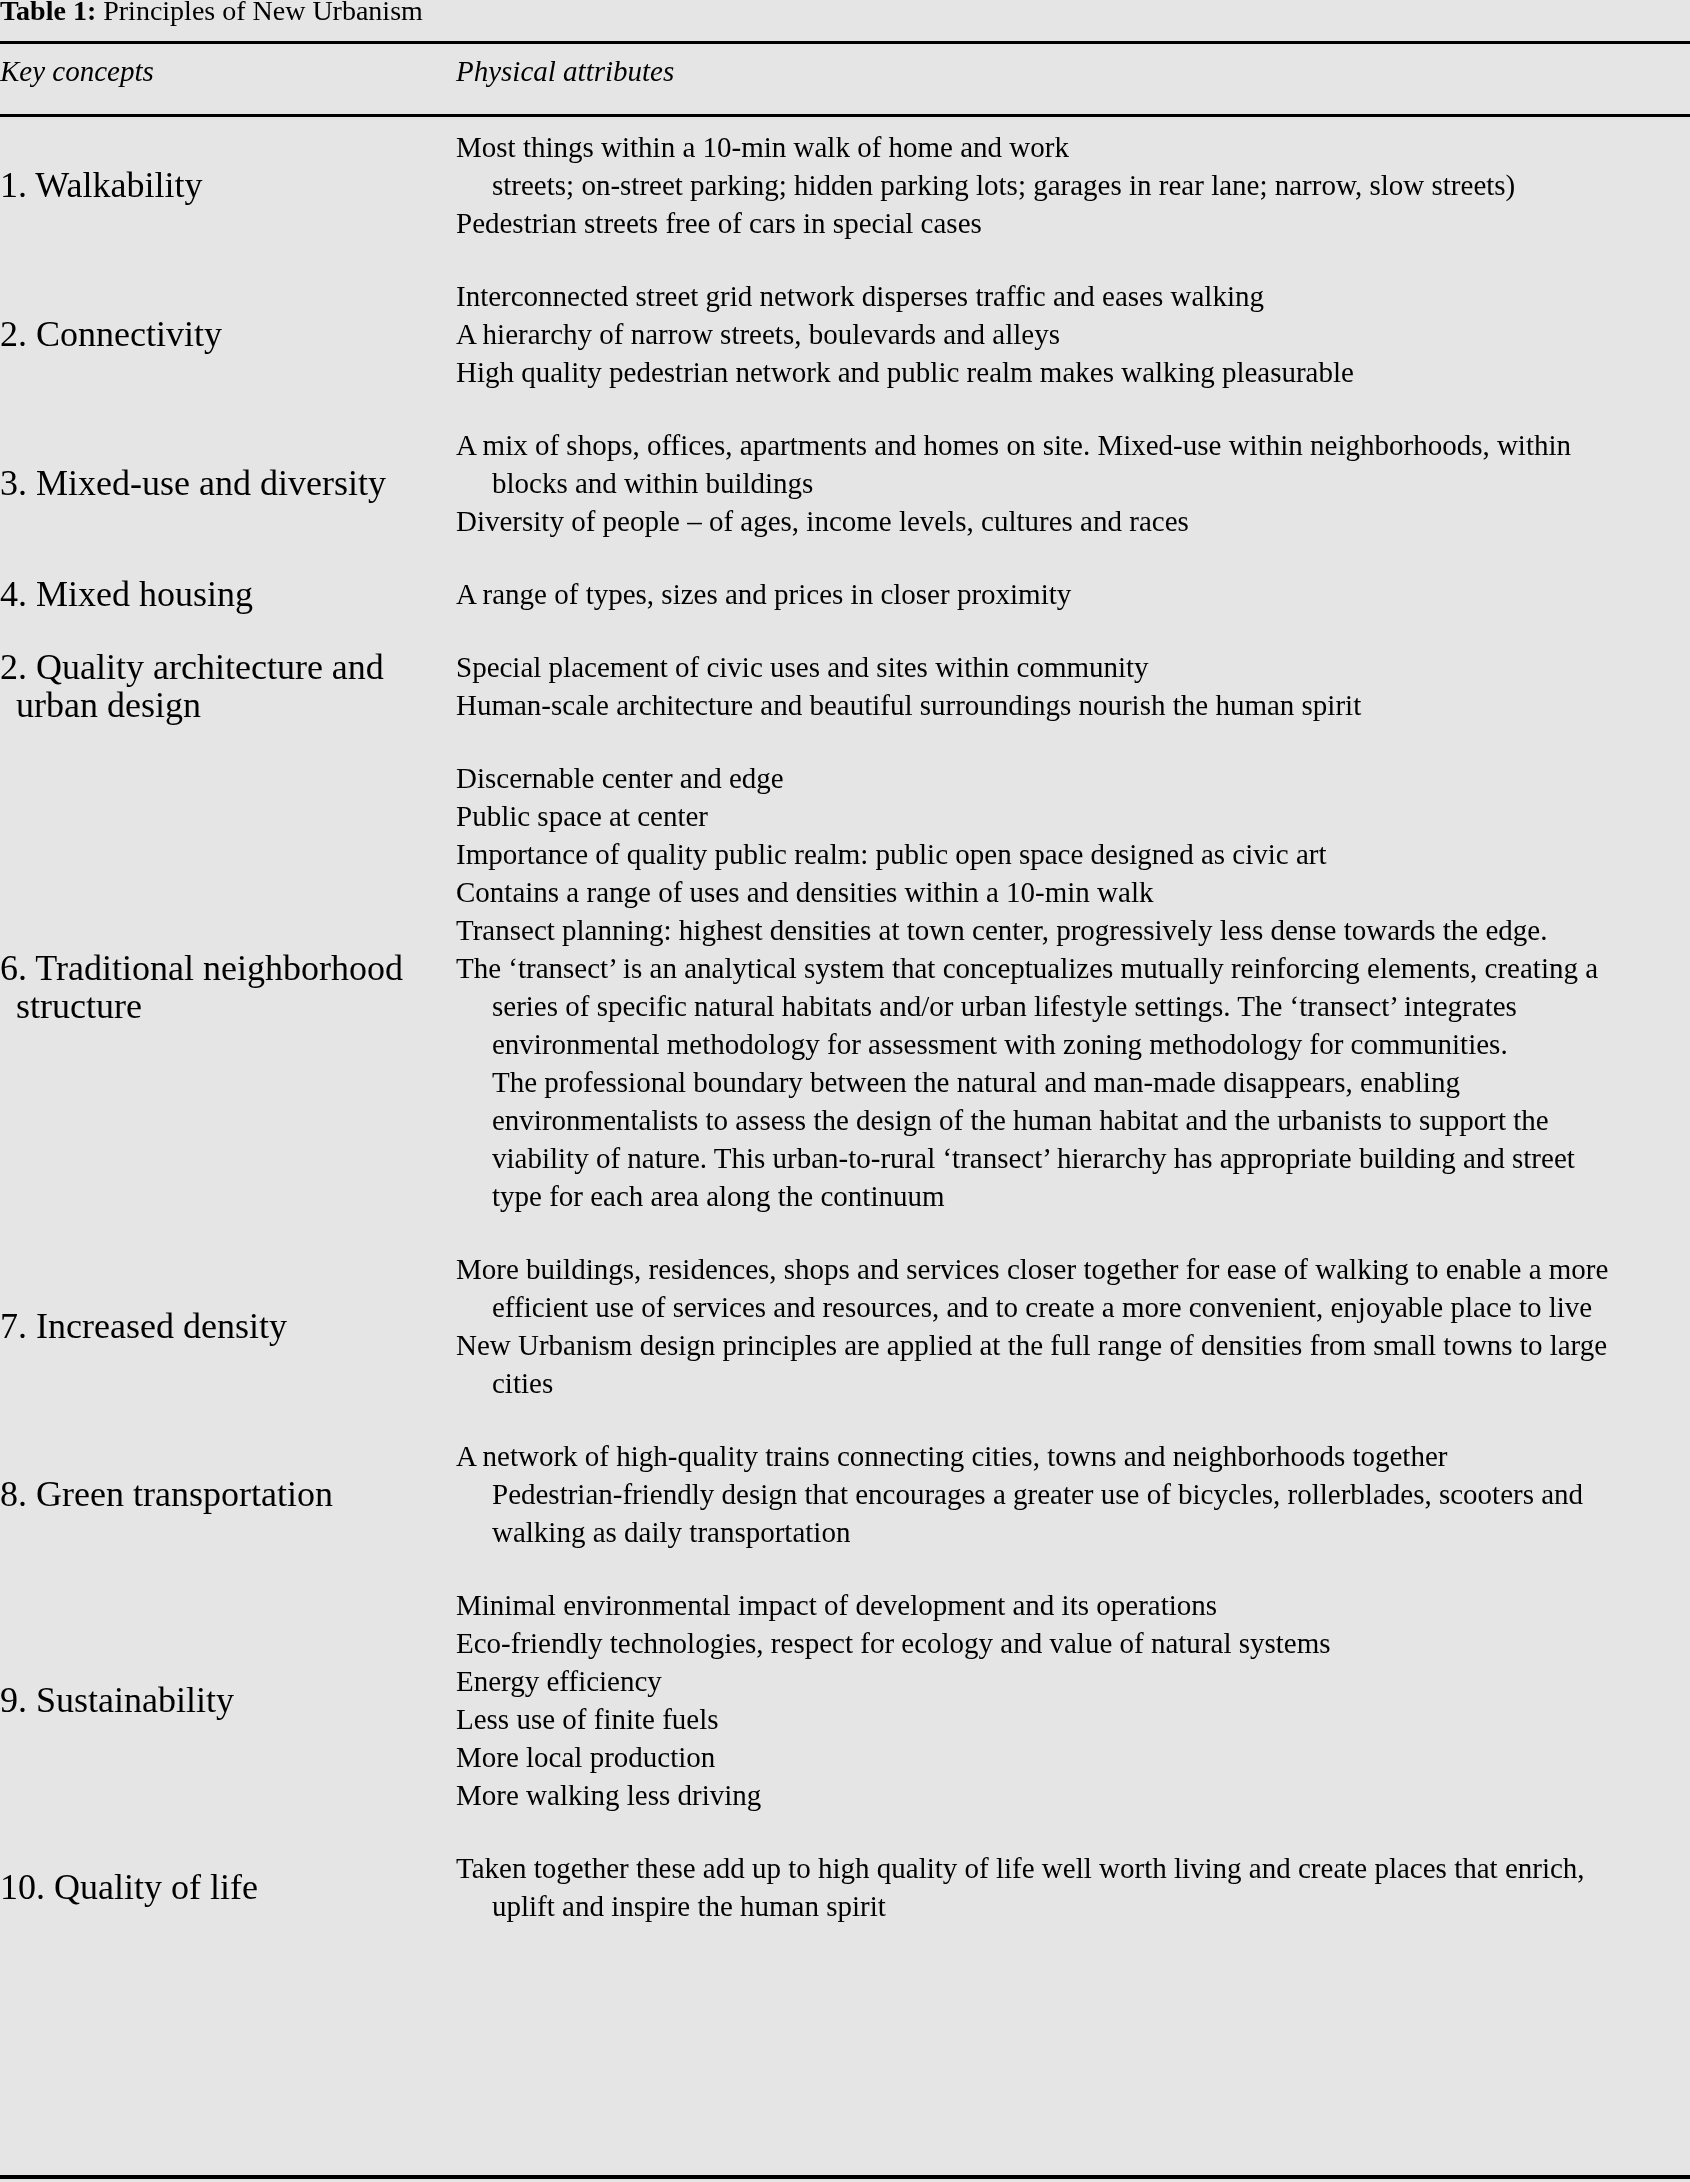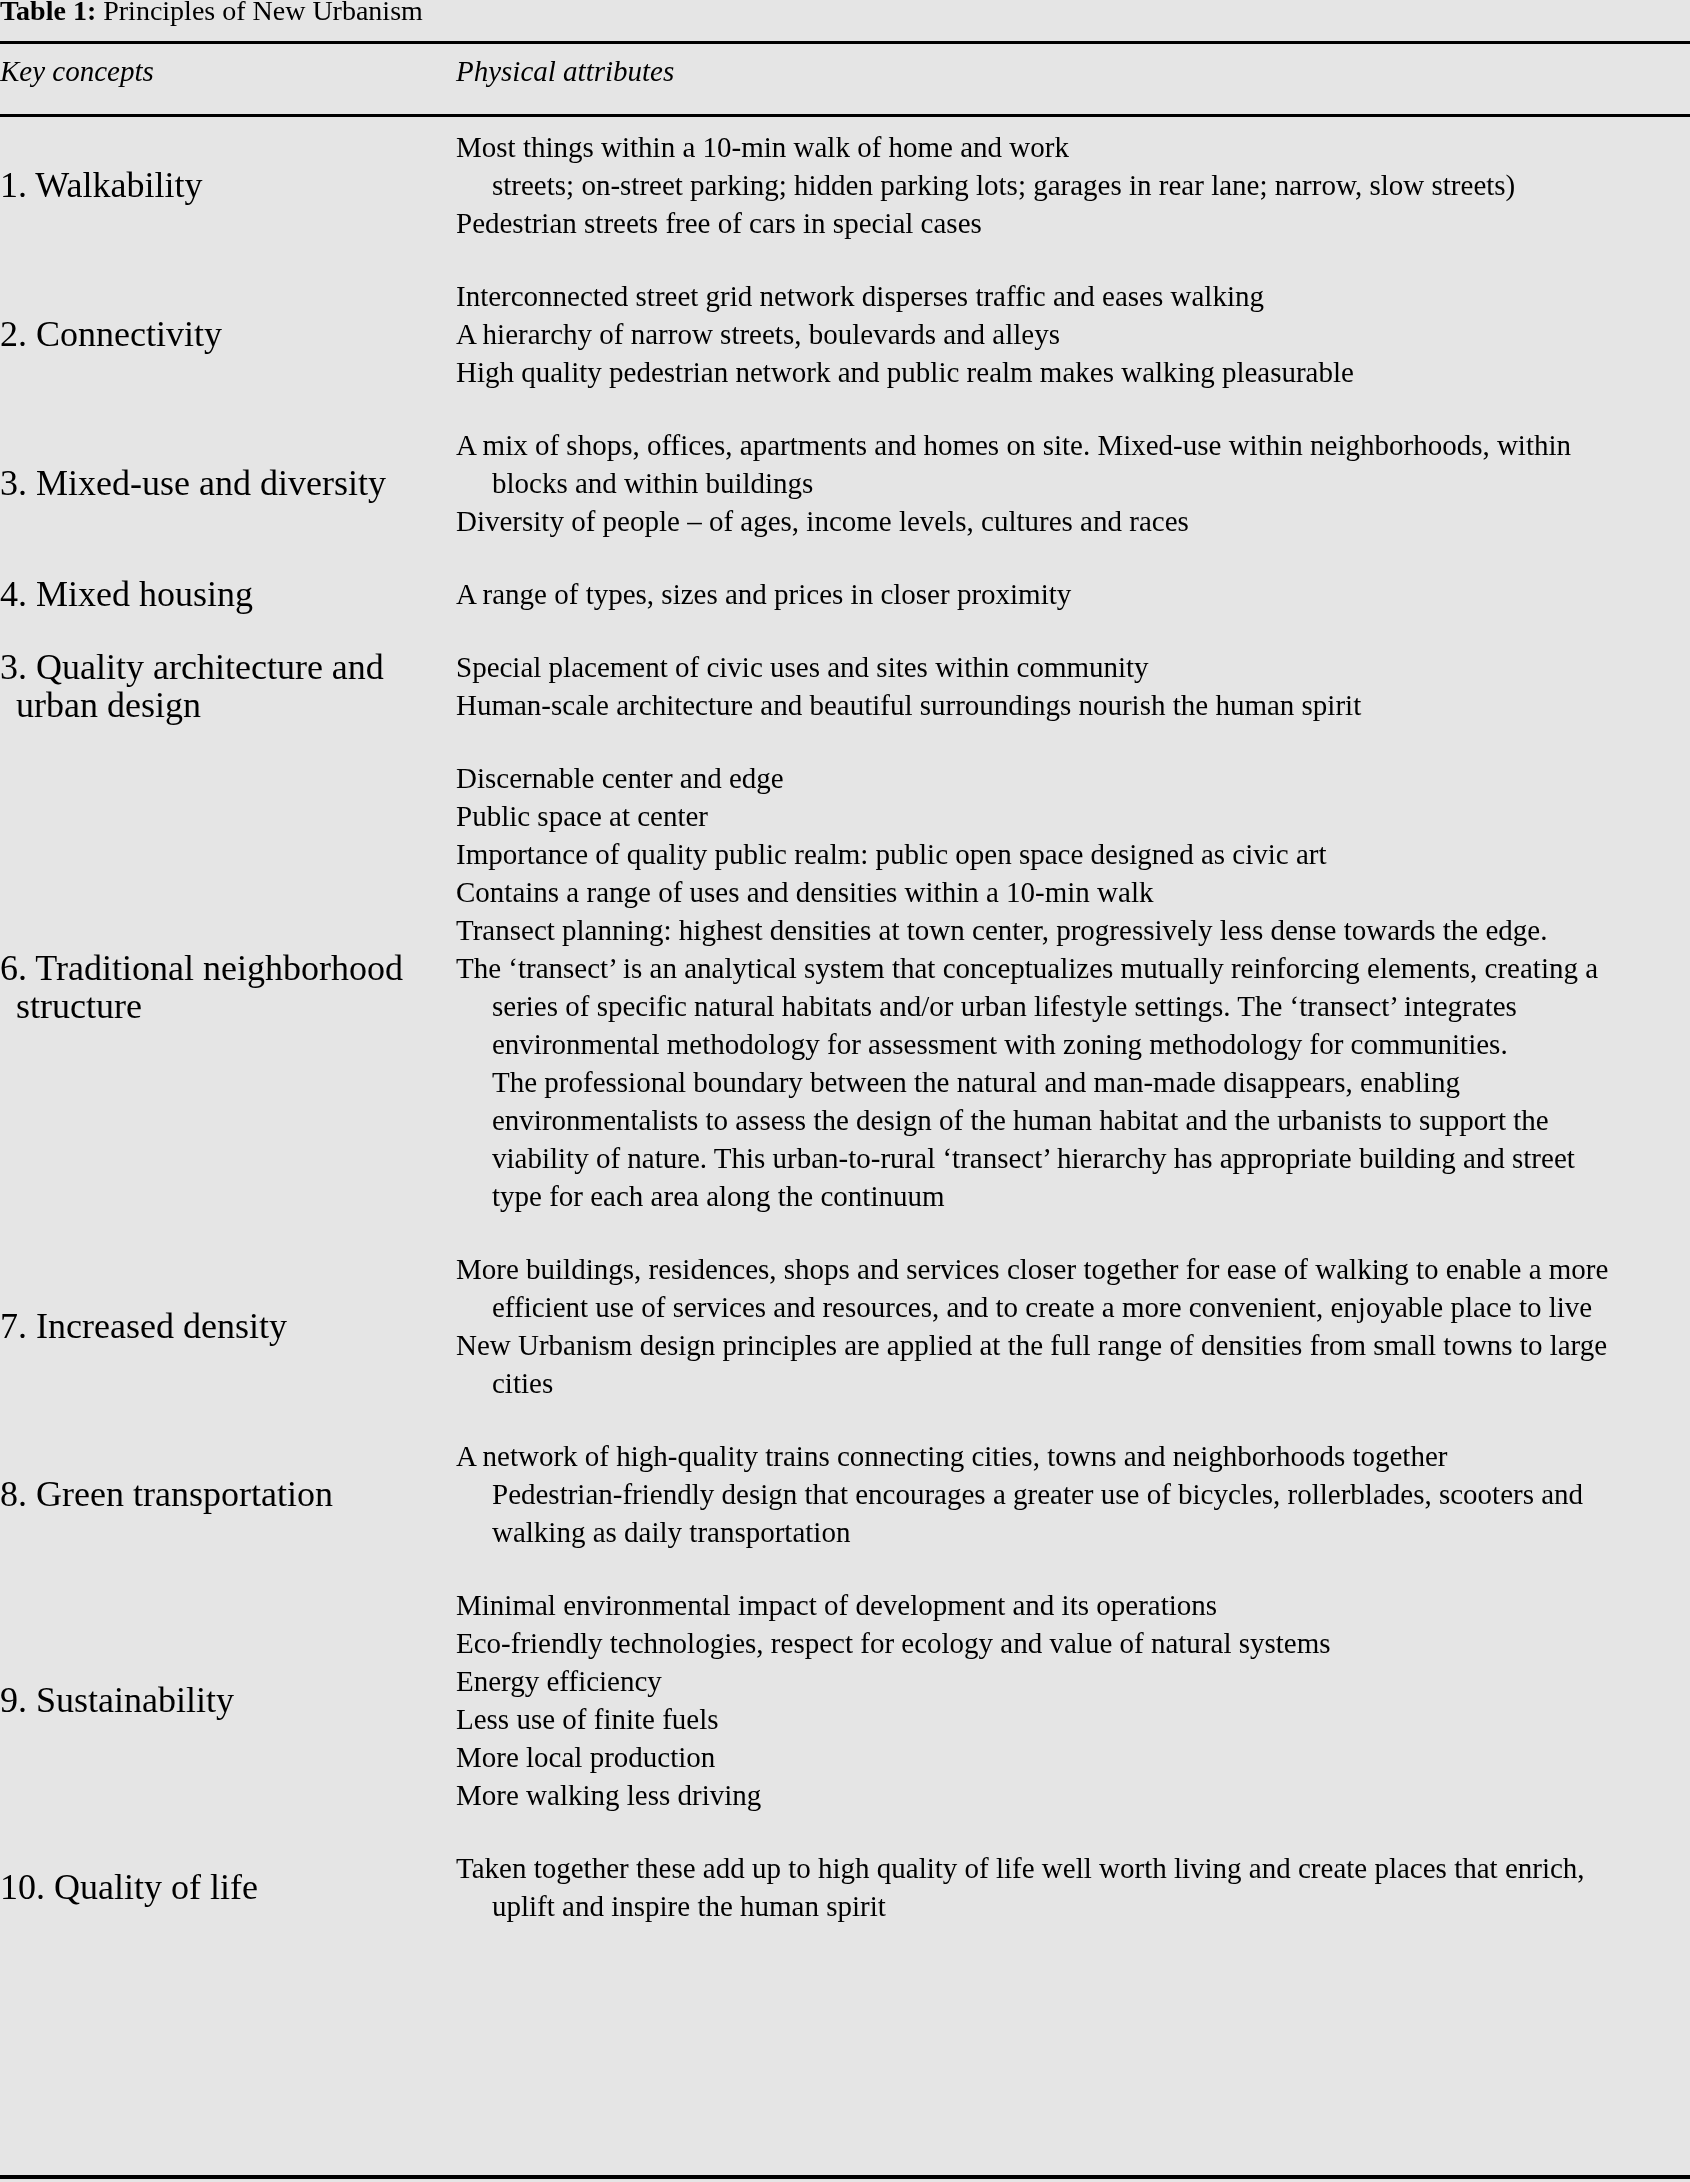--- a/index.html
+++ b/index.html
@@ -161,21 +161,21 @@
         <div class="col-key">
           <span class="key-line">4. Mixed housing</span>
         </div>
         <div class="col-attr">
           <span class="attr-line">A range of types, sizes and prices in closer proximity</span>
         </div>
       </div>
       <div class="row-gap"></div>
       <div class="row">
         <div class="col-key">
-          <span class="key-line">3. Quality architecture and</span>
+          <span class="key-line">2. Quality architecture and</span>
           <span class="key-line cont">urban design</span>
         </div>
         <div class="col-attr">
           <span class="attr-line">Special placement of civic uses and sites within community</span>
           <span class="attr-line">Human-scale architecture and beautiful surroundings nourish the human spirit</span>
         </div>
       </div>
       <div class="row-gap"></div>
       <div class="row">
         <div class="col-key">

